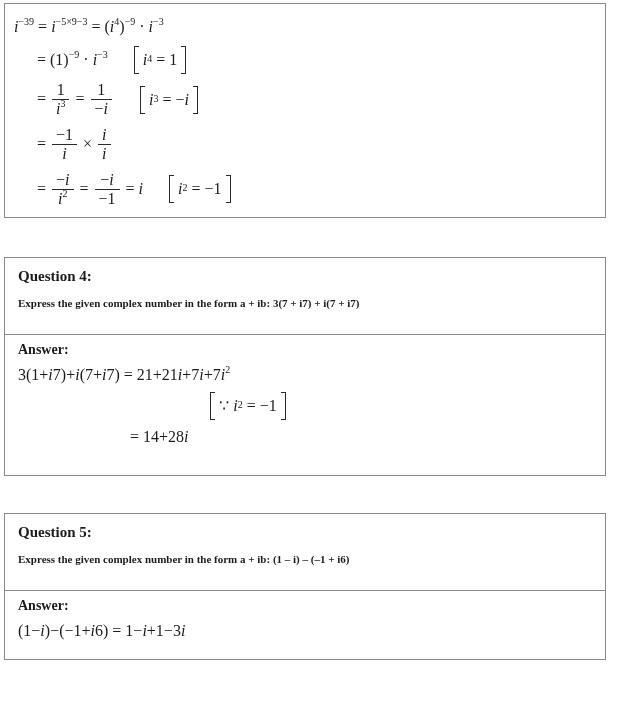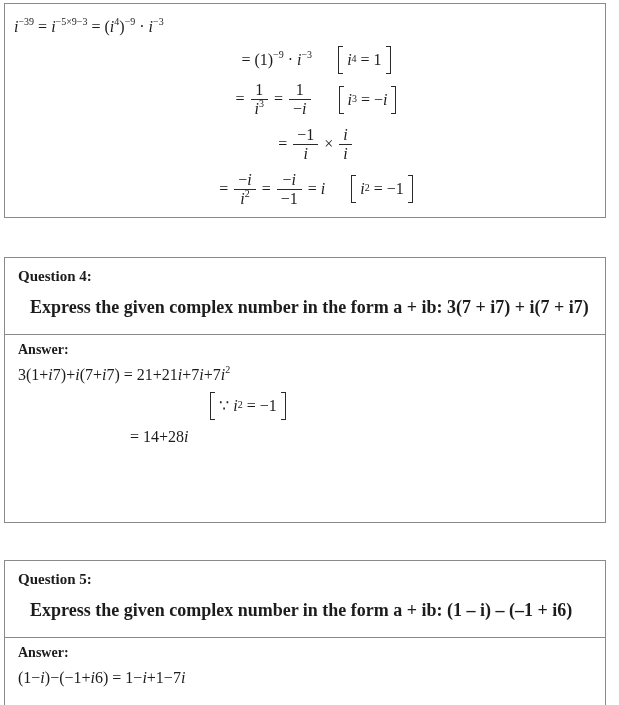--- a/index.html
+++ b/index.html
@@ -11,42 +11,42 @@
     font-family: "Liberation Serif", serif;
     overflow: hidden;
   }
   .box {
     width: 602px;
     margin-left: 4px;
     border: 1px solid #8a8a8a;
     background: #ffffff;
   }
   .derivation { margin-top: 3px; height: 215px; padding: 4px 10px 0 9px; }
-  .q4 { margin-top: 39px; height: 266px; }
-  .q5 { margin-top: 37px; height: 177px; }
+  .q4 { margin-top: 39px; height: 219px; }
+  .q5 { margin-top: 37px; height: 147px; }
   .q-head { height: 77px; border-bottom: 1px solid #8a8a8a; padding: 10px 14px 0 13px; }
   .q-ans  { padding: 7px 14px 0 13px; }
   .q-title  { font-weight: 700; font-size: 15px; margin-bottom: 12px; }
-  .q-prompt { font-weight: 700; font-size: 18px; margin-left: 12px; }
+  .q-prompt { font-weight: 700; font-size: 11px; }
   .ans-label { font-weight: 700; font-size: 14px; margin-bottom: 5px; }
 
   
   .math-line {
     display: flex; align-items: center;
     font-size: 16px; line-height: 1.25;
     margin: 6px 0; min-height: 24px;
   }
   .derivation .math-line { margin: 7px 0; }
   .q-ans .math-line { margin: 5px 0; }
   .m-main { white-space: pre; display: inline-block; }
   .mi { font-style: italic; }
   sup { font-size: 10px; line-height: 0; position: relative; top: -1px; }
 
   
-  .derivation .cont { margin-left: 23px; justify-content: center; }
+  .derivation .cont { margin-left: 23px; }
   .q4 .cont { margin-left: 112px; }
   .q5 .cont { margin-left: 86px; }
 
   
   .frac {
     display: inline-flex; flex-direction: column;
     text-align: center; vertical-align: middle;
     margin: 0 2px; line-height: 1.15;
   }
   .frac .num { padding: 0 4px; }
@@ -127,19 +127,19 @@
 
   <section class="box qbox q5">
     <div class="q-head">
       <div class="q-title">Question 5:</div>
       <div class="q-prompt">Express the given complex number in the form a + ib: (1 – i) – (–1 + i6)</div>
     </div>
     <div class="q-ans">
       <div class="ans-label">Answer:</div>
       <div class="lines">
           <div class="math-line">
-            <span class="m-main"><span>(1−</span><span class="mi">i</span><span>)−(−1+</span><span class="mi">i</span><span>6) = 1−</span><span class="mi">i</span><span>+1−7</span><span class="mi">i</span></span>
+            <span class="m-main"><span>(1−</span><span class="mi">i</span><span>)−(−1+</span><span class="mi">i</span><span>6) = 1−</span><span class="mi">i</span><span>+1−3</span><span class="mi">i</span></span>
           </div>
         </div>
     </div>
   </section>
 
 </div>
 
 </body></html>

